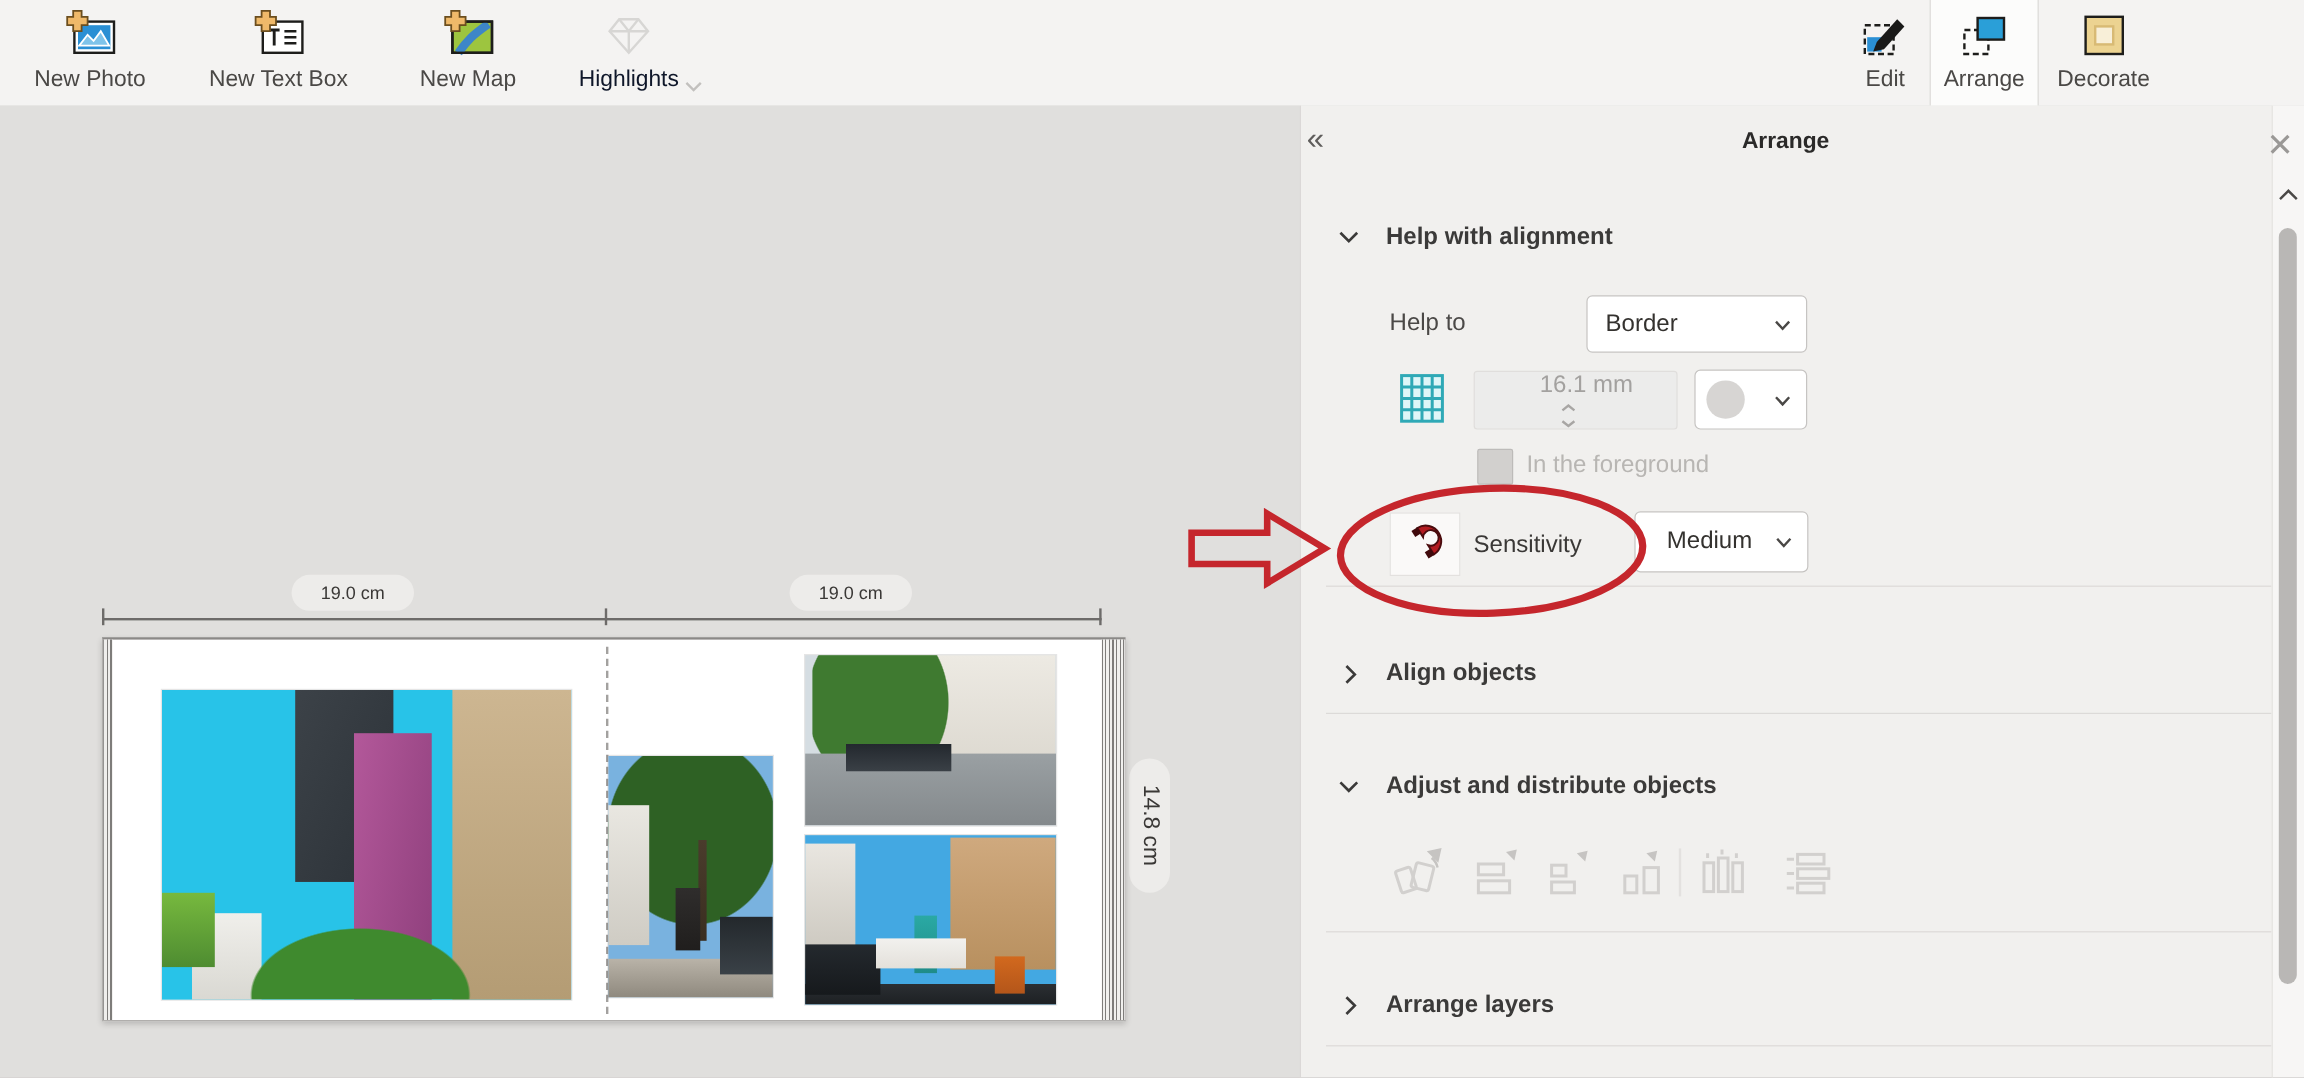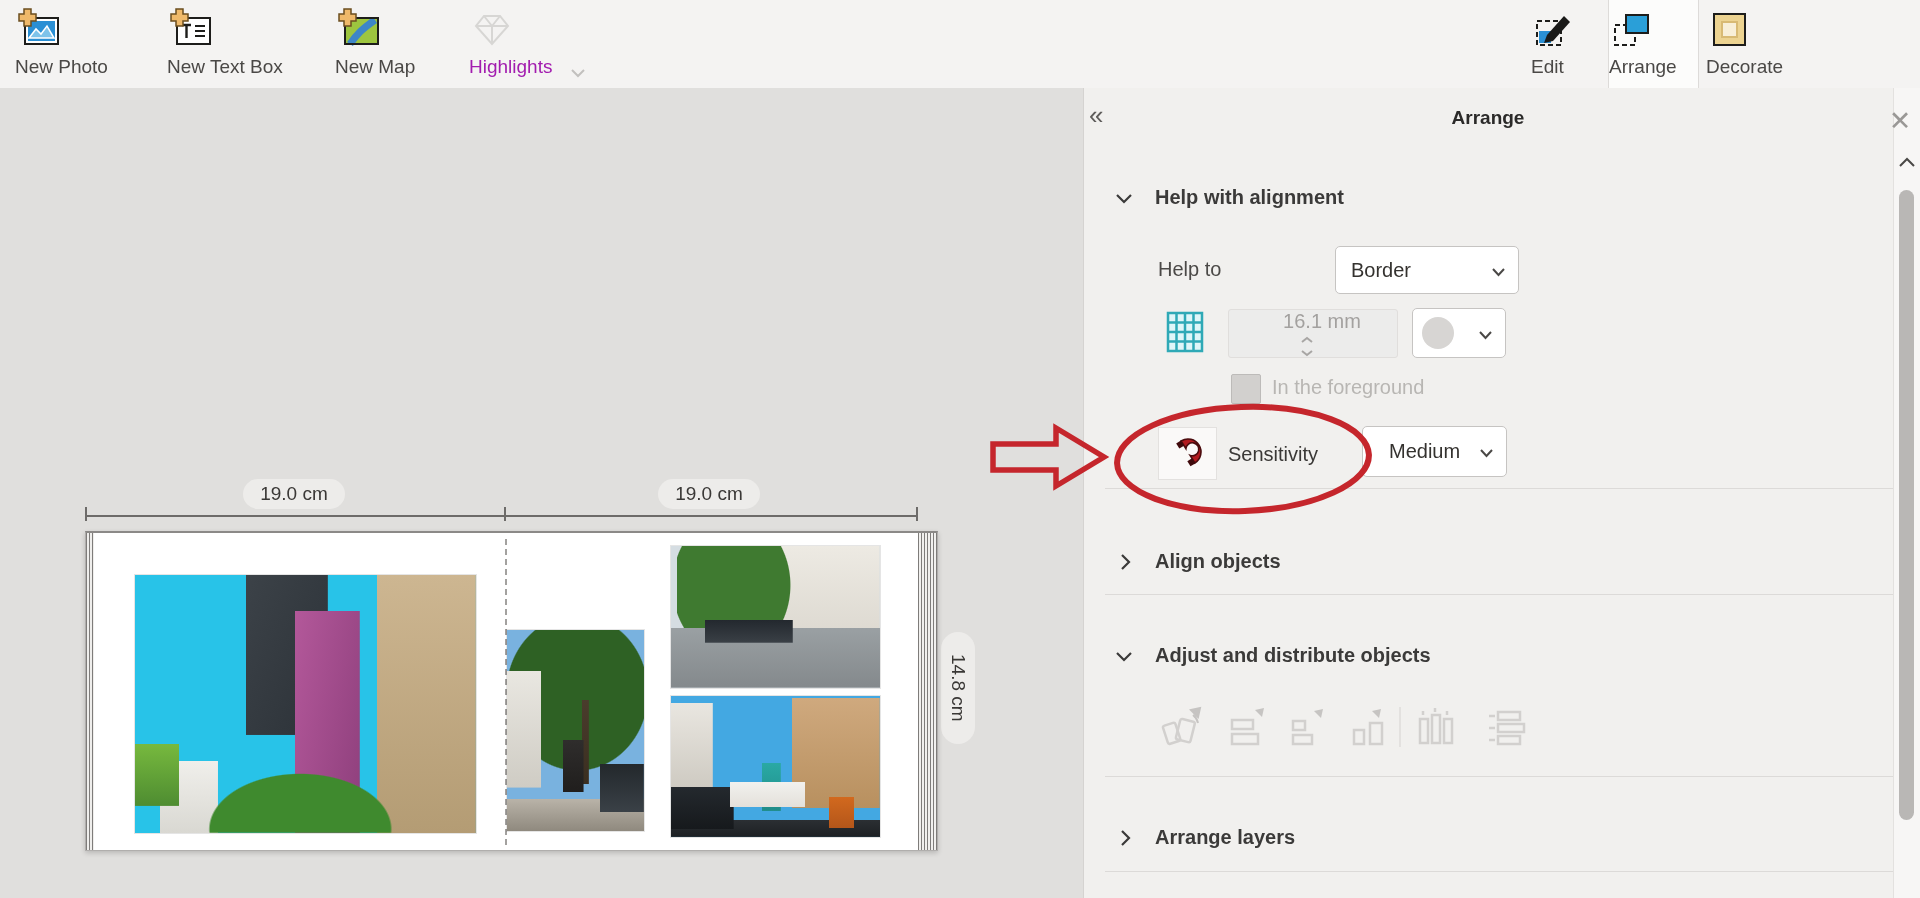--- a/index.html
+++ b/index.html
@@ -2,33 +2,33 @@
 <html><head>
 <meta charset="utf-8">
 <style>
   html,body{margin:0;padding:0;background:#cfcecc;}
   #app{position:relative;width:1920px;height:898px;overflow:hidden;
        font-family:"Liberation Sans",sans-serif;background:#e0dfdd;}
   .abs{position:absolute;}
 
   
   .toolbar{left:0;top:0;width:1920px;height:88px;background:#f4f3f2;border-bottom:1px solid #e2e0de;}
-  .tb-item{position:absolute;top:6px;height:78px;display:flex;flex-direction:column;align-items:flex-start;justify-content:flex-start;cursor:default;}
+  .tb-item{position:absolute;top:6px;height:78px;display:flex;flex-direction:column;align-items:center;justify-content:flex-start;cursor:default;}
   .tb-icon{height:48px;display:flex;align-items:center;justify-content:center;}
   .tb-label{font-size:19px;color:#4a4846;white-space:nowrap;margin-top:2px;}
-  .tb-item.disabled .tb-label{color:#a21caf;}
+  .tb-item.disabled .tb-label{color:#0f172a;}
   .tb-sep{position:absolute;top:0;width:1px;height:88px;background:#dddbd9;}
   .tb-active{position:absolute;top:0;height:88px;background:#fcfcfb;}
 
   
   .canvas{left:0;top:88px;width:1083px;height:810px;background:#e0dfdd;}
   .ruler-line{position:absolute;left:85px;top:427px;width:833px;height:2px;background:#6d6b69;}
   .tick{position:absolute;top:419px;width:2px;height:14px;background:#6d6b69;}
   .mpill{position:absolute;height:30px;background:#edecea;border-radius:15px;color:#3a3836;
-         font-size:19px;display:flex;align-items:center;justify-content:center;}
+         font-size:15px;display:flex;align-items:center;justify-content:center;}
   .vpill{position:absolute;left:941px;top:544px;width:34px;height:112px;background:#edecea;border-radius:17px;
          color:#3a3836;font-size:19px;display:flex;align-items:center;justify-content:center;
          writing-mode:vertical-rl;}
   .spread{position:absolute;left:85px;top:443px;width:851px;height:317px;background:#ffffff;
           border:1px solid #b0aeac;border-top:2px solid #8b8987;box-shadow:0 2px 5px rgba(0,0,0,.18);}
   .stack-l{position:absolute;left:0;top:0;width:8px;height:100%;
            background:repeating-linear-gradient(90deg,#7e7c7a 0 1px,#efeeec 1px 3px);}
   .stack-r{position:absolute;right:0;top:0;width:19px;height:100%;
            background:repeating-linear-gradient(90deg,#7e7c7a 0 1px,#f1f0ee 1px 3px);}
   .gutter{position:absolute;left:419px;top:6px;bottom:5px;width:0;border-left:2px dashed #a3a19f;}
@@ -232,21 +232,21 @@
   <div class="panel-title">Arrange</div>
 
   <span class="chev" style="left:1115px;top:191px;">
     <svg width="18" height="12" viewBox="0 0 18 12">
         <path d="M2 2 L9 9 L16 2" stroke="#3b3a39" stroke-width="2.2" fill="none"></path>
       </svg>
   </span>
   <div class="sec-title" style="left:1155px;top:186px;">Help with alignment</div>
 
   <div class="lbl" style="left:1158px;top:258px;">Help to</div>
-  <div class="dd" style="left:1322px;top:246px;width:182px;height:46px;margin-left:13px;">
+  <div class="dd" style="left:1322px;top:246px;width:182px;height:46px;">
     <span class="dd-val">Border</span>
     <span class="dd-chev">
       <svg width="15" height="10" viewBox="0 0 15 10">
           <path d="M2 2 L7.5 8 L13 2" stroke="#4a4846" stroke-width="2" fill="none"></path>
         </svg>
     </span>
   </div>
 
   <span class="abs" style="left:1166px;top:309px;">
     <svg width="38" height="44" viewBox="0 0 38 44">

